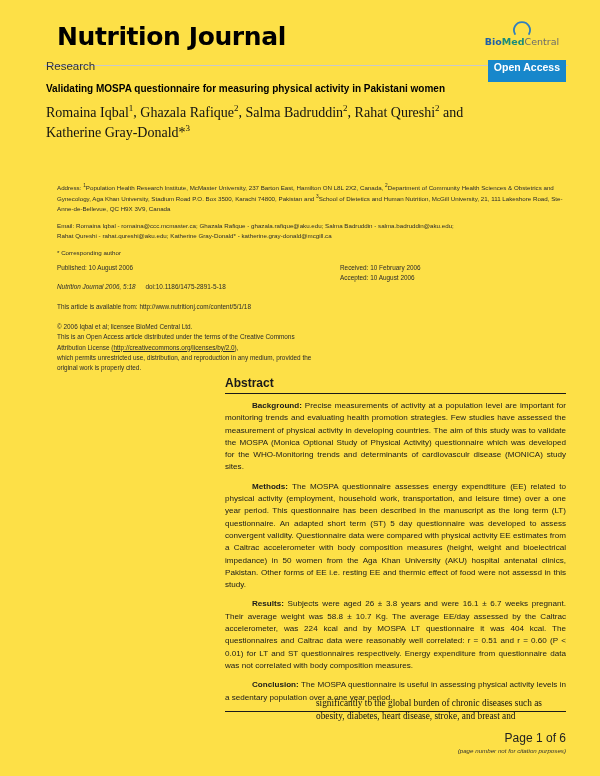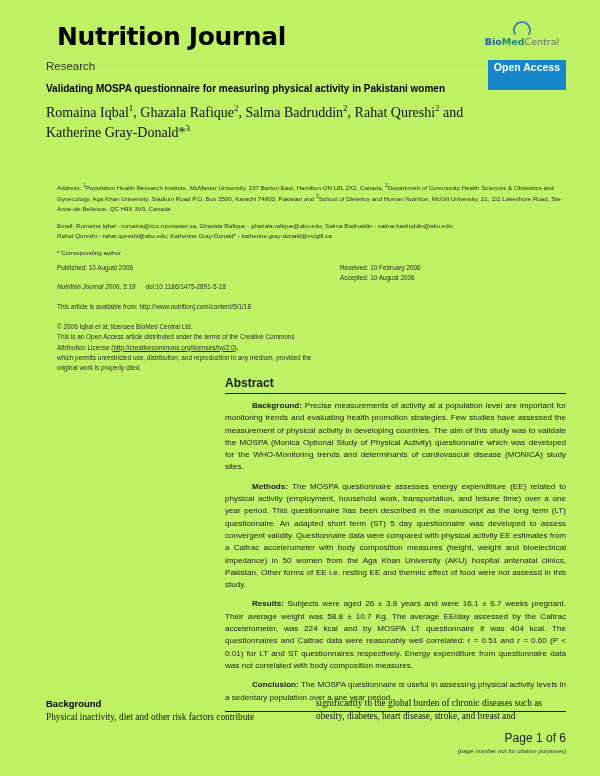--- a/index.html
+++ b/index.html
@@ -11,21 +11,21 @@
     width: 600px;
     height: 776px;
     position: relative;
     font-family: "Liberation Serif", serif;
     color: #000;
     overflow: hidden;
   }
   .page {
     position: absolute;
     inset: 0;
-    background: #bef264;
+    background: #fde047;
   }
 
   
   .masthead {
     position: absolute;
     left: 0; right: 0; top: 0;
     height: 66px;
   }
   .journal-title {
     position: absolute;
@@ -88,21 +88,21 @@
   }
   .open-access {
     position: absolute;
     right: 0;
     top: 0;
     background: #1787cb;
     color: #ffffff;
     font-family: "Liberation Sans", sans-serif;
     font-weight: bold;
     font-size: 10.5px;
-    padding: 2px 6px 16px 6px;
+    padding: 2px 6px 8px 6px;
     line-height: 1.1;
     white-space: nowrap;
   }
   .article-title {
     margin-top: 6px;
     font-family: "Liberation Sans", sans-serif;
     font-weight: bold;
     font-size: 10px;
     line-height: 1.33;
     color: #000;
@@ -314,24 +314,20 @@
     <p class="abs-sec"><span class="abs-label">Methods: </span><span>The MOSPA questionnaire assesses energy expendtiture (EE) related to physical activity (employment, household work, transportation, and leisure time) over a one year period. This questionnaire has been described in the manuscript as the long term (LT) questionnaire. An adapted short term (ST) 5 day questionnaire was developed to assess convergent validity. Questionnaire data were compared with physical activity EE estimates from a Caltrac accelerometer with body composition measures (height, weight and bioelectrical impedance) in 50 women from the Aga Khan University (AKU) hospital antenatal clinics, Pakistan. Other forms of EE i.e. resting EE and thermic effect of food were not assessd in this study.</span></p>
 
     <p class="abs-sec"><span class="abs-label">Results: </span><span>Subjects were aged 26 ± 3.8 years and were 16.1 ± 6.7 weeks pregnant. Their average weight was 58.8 ± 10.7 Kg. The average EE/day assessed by the Caltrac accelerometer, was 224 kcal and by MOSPA LT questionnaire it was 404 kcal. The questionnaires and Caltrac data were reasonably well correlated: r = 0.51 and r = 0.60 (P &lt; 0.01) for LT and ST questionnaires respectively. Energy expenditure from questionnaire data was not correlated with body composition measures.</span></p>
 
     <p class="abs-sec"><span class="abs-label">Conclusion: </span><span>The MOSPA questionnaire is useful in assessing physical activity levels in a sedentary population over a one year period.</span></p>
 
     <div class="abstract-rule-bottom"></div>
   </div>
 
   <div class="bodycols">
-    <div class="col col-left">
-      <div class="section-head">Background</div>
-      <p>Physical inactivity, diet and other risk factors contribute</p>
-    </div>
     <div class="col col-right">
       <p>significantly to the global burden of chronic diseases such as obesity, diabetes, heart disease, stroke, and breast and</p>
     </div>
   </div>
 
   <div class="footer">
     <div class="page-num">Page 1 of 6</div>
     <div class="page-note">(page number not for citation purposes)</div>
   </div>
 

